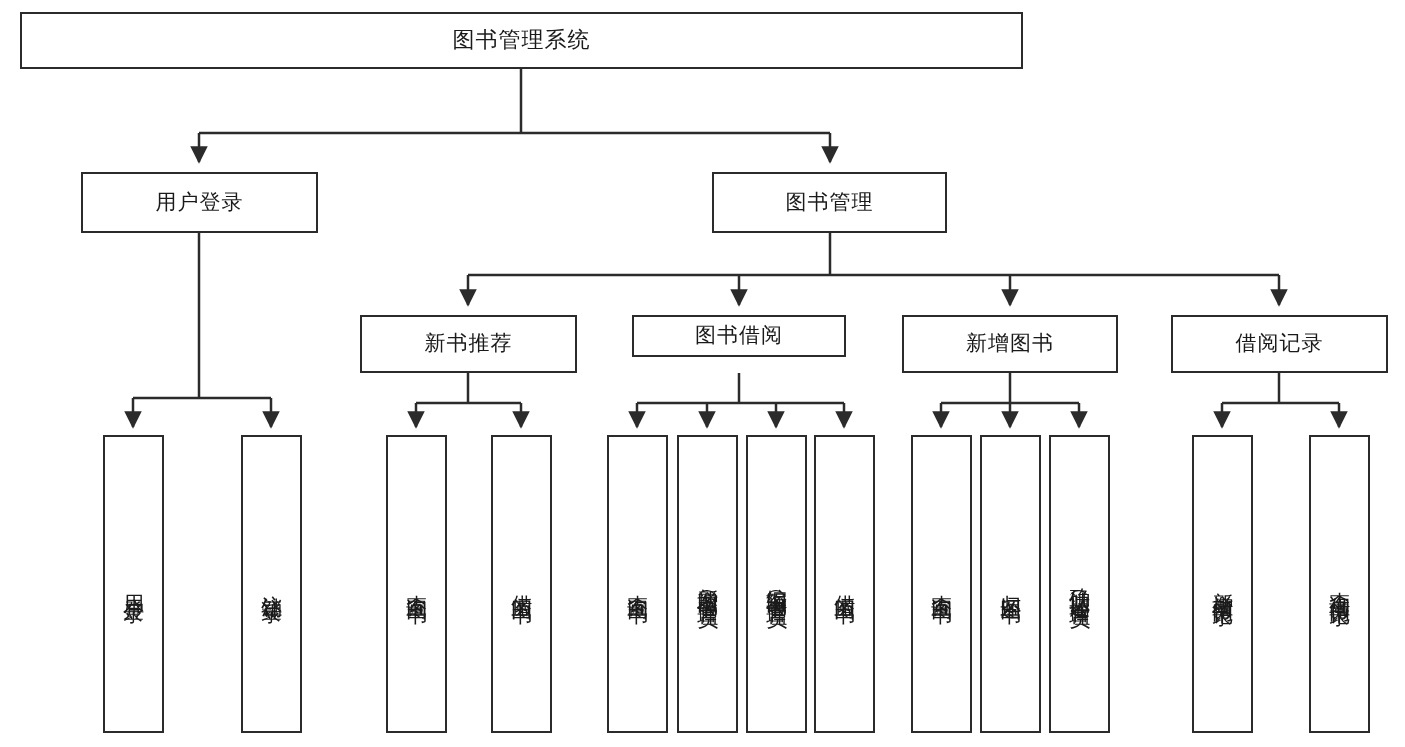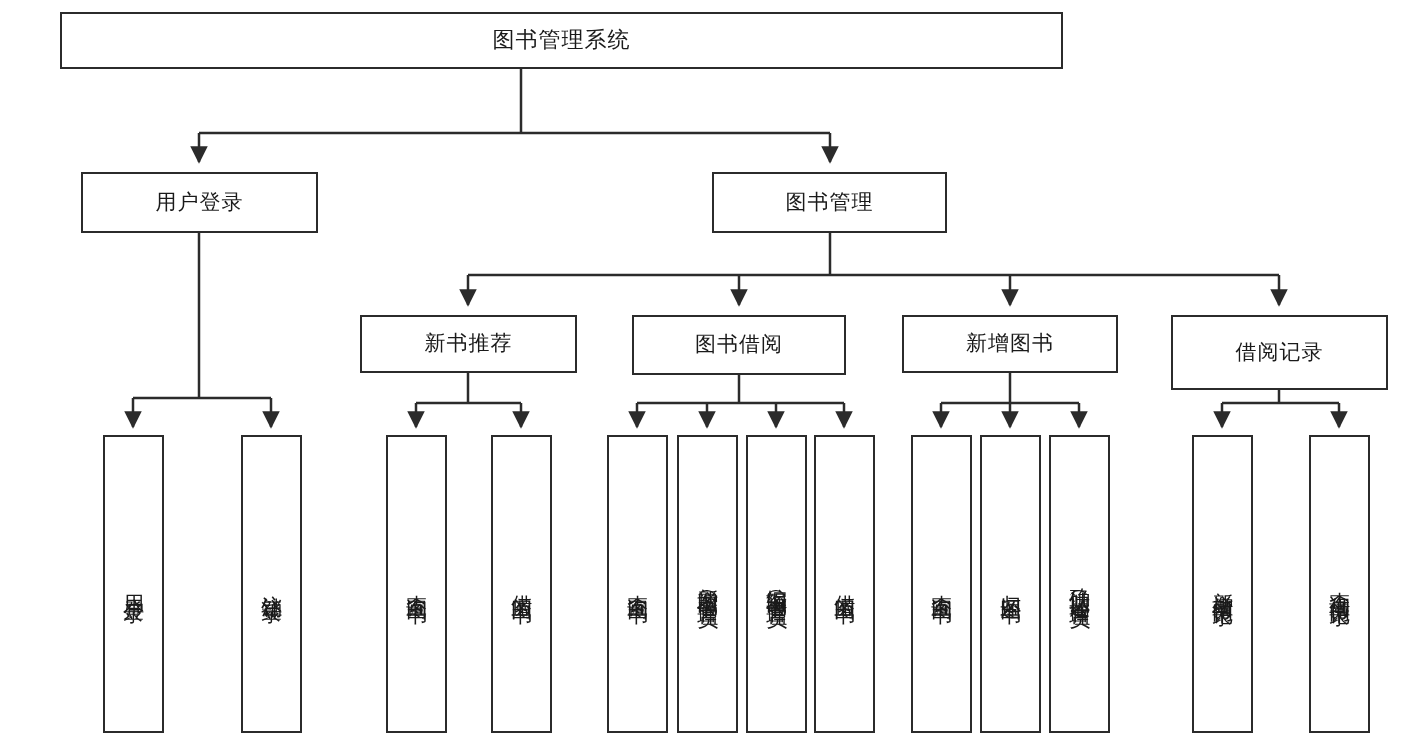--- a/index.html
+++ b/index.html
@@ -29,21 +29,20 @@
     color: #1a1a1a;
   }
   .node.horiz {
     font-size: 21px;
     letter-spacing: 1px;
     line-height: 1.2;
     text-align: center;
   }
   .node.root {
     font-size: 22px;
-    margin-left: 40px;
   }
   .node.vert {
     writing-mode: vertical-rl;
     text-orientation: upright;
     font-size: 21px;
     letter-spacing: 3px;
     line-height: 1.25;
     padding-top: 6px;
     padding-bottom: 6px;
     align-items: center;
@@ -127,23 +126,23 @@
       <path d="M 1339 403 L 1339 427" marker-end="url(#arrow)"></path>
     </g>
   </svg>
 
   <div class="node horiz root" style="left:20px; top:12px; width:1003px; height:57px;">图书管理系统</div>
 
   <div class="node horiz" style="left:81px; top:172px; width:237px; height:61px;">用户登录</div>
   <div class="node horiz" style="left:712px; top:172px; width:235px; height:61px;">图书管理</div>
 
   <div class="node horiz" style="left:360px; top:315px; width:217px; height:58px;">新书推荐</div>
-  <div class="node horiz" style="left:632px; top:315px; width:214px; height:60px;">图书借阅</div>
+  <div class="node horiz" style="left:632px; top:315px; width:214px; height:42px;">图书借阅</div>
   <div class="node horiz" style="left:902px; top:315px; width:216px; height:58px;">新增图书</div>
-  <div class="node horiz" style="left:1171px; top:315px; width:217px; height:75px;">借阅记录</div>
+  <div class="node horiz" style="left:1171px; top:315px; width:217px; height:58px;">借阅记录</div>
 
   <div class="node vert" style="left:103px; top:435px; width:61px; height:298px;">
     <span class="vtext">用户登录</span>
   </div>
   <div class="node vert" style="left:241px; top:435px; width:61px; height:298px;">
     <span class="vtext">注销登录</span>
   </div>
 
   <div class="node vert" style="left:386px; top:435px; width:61px; height:298px;">
     <span class="vtext">查询图书</span>

